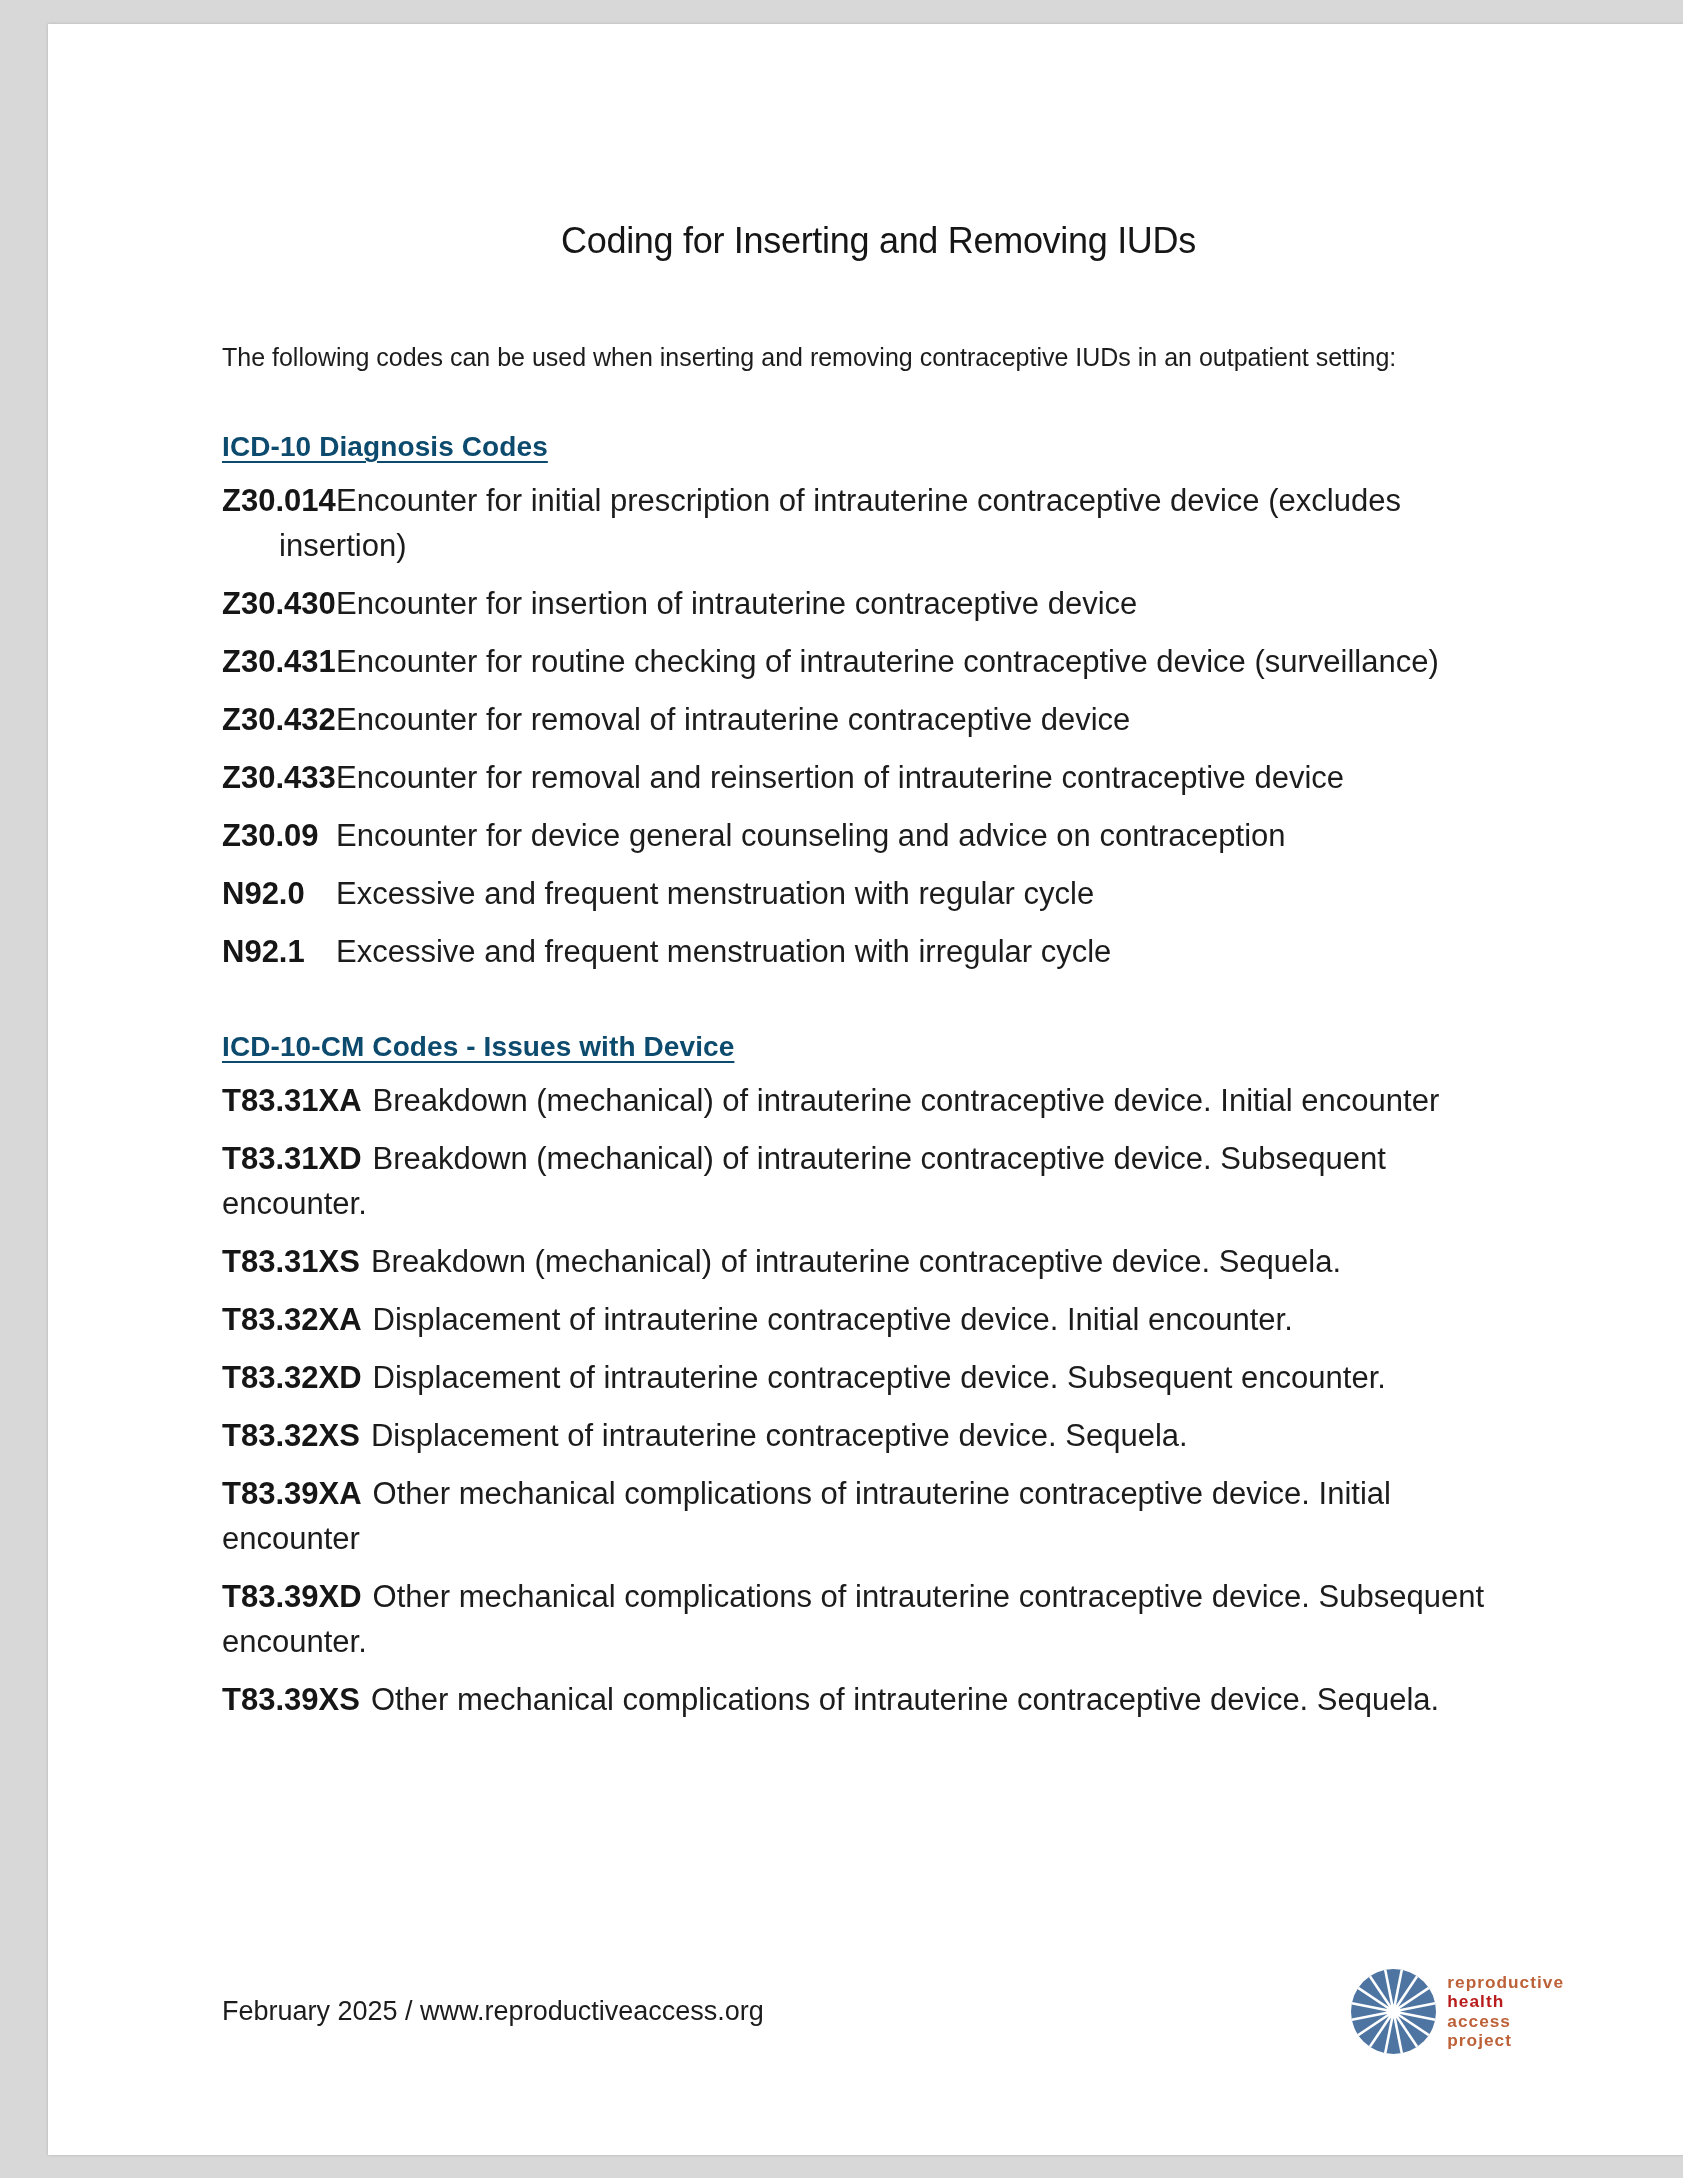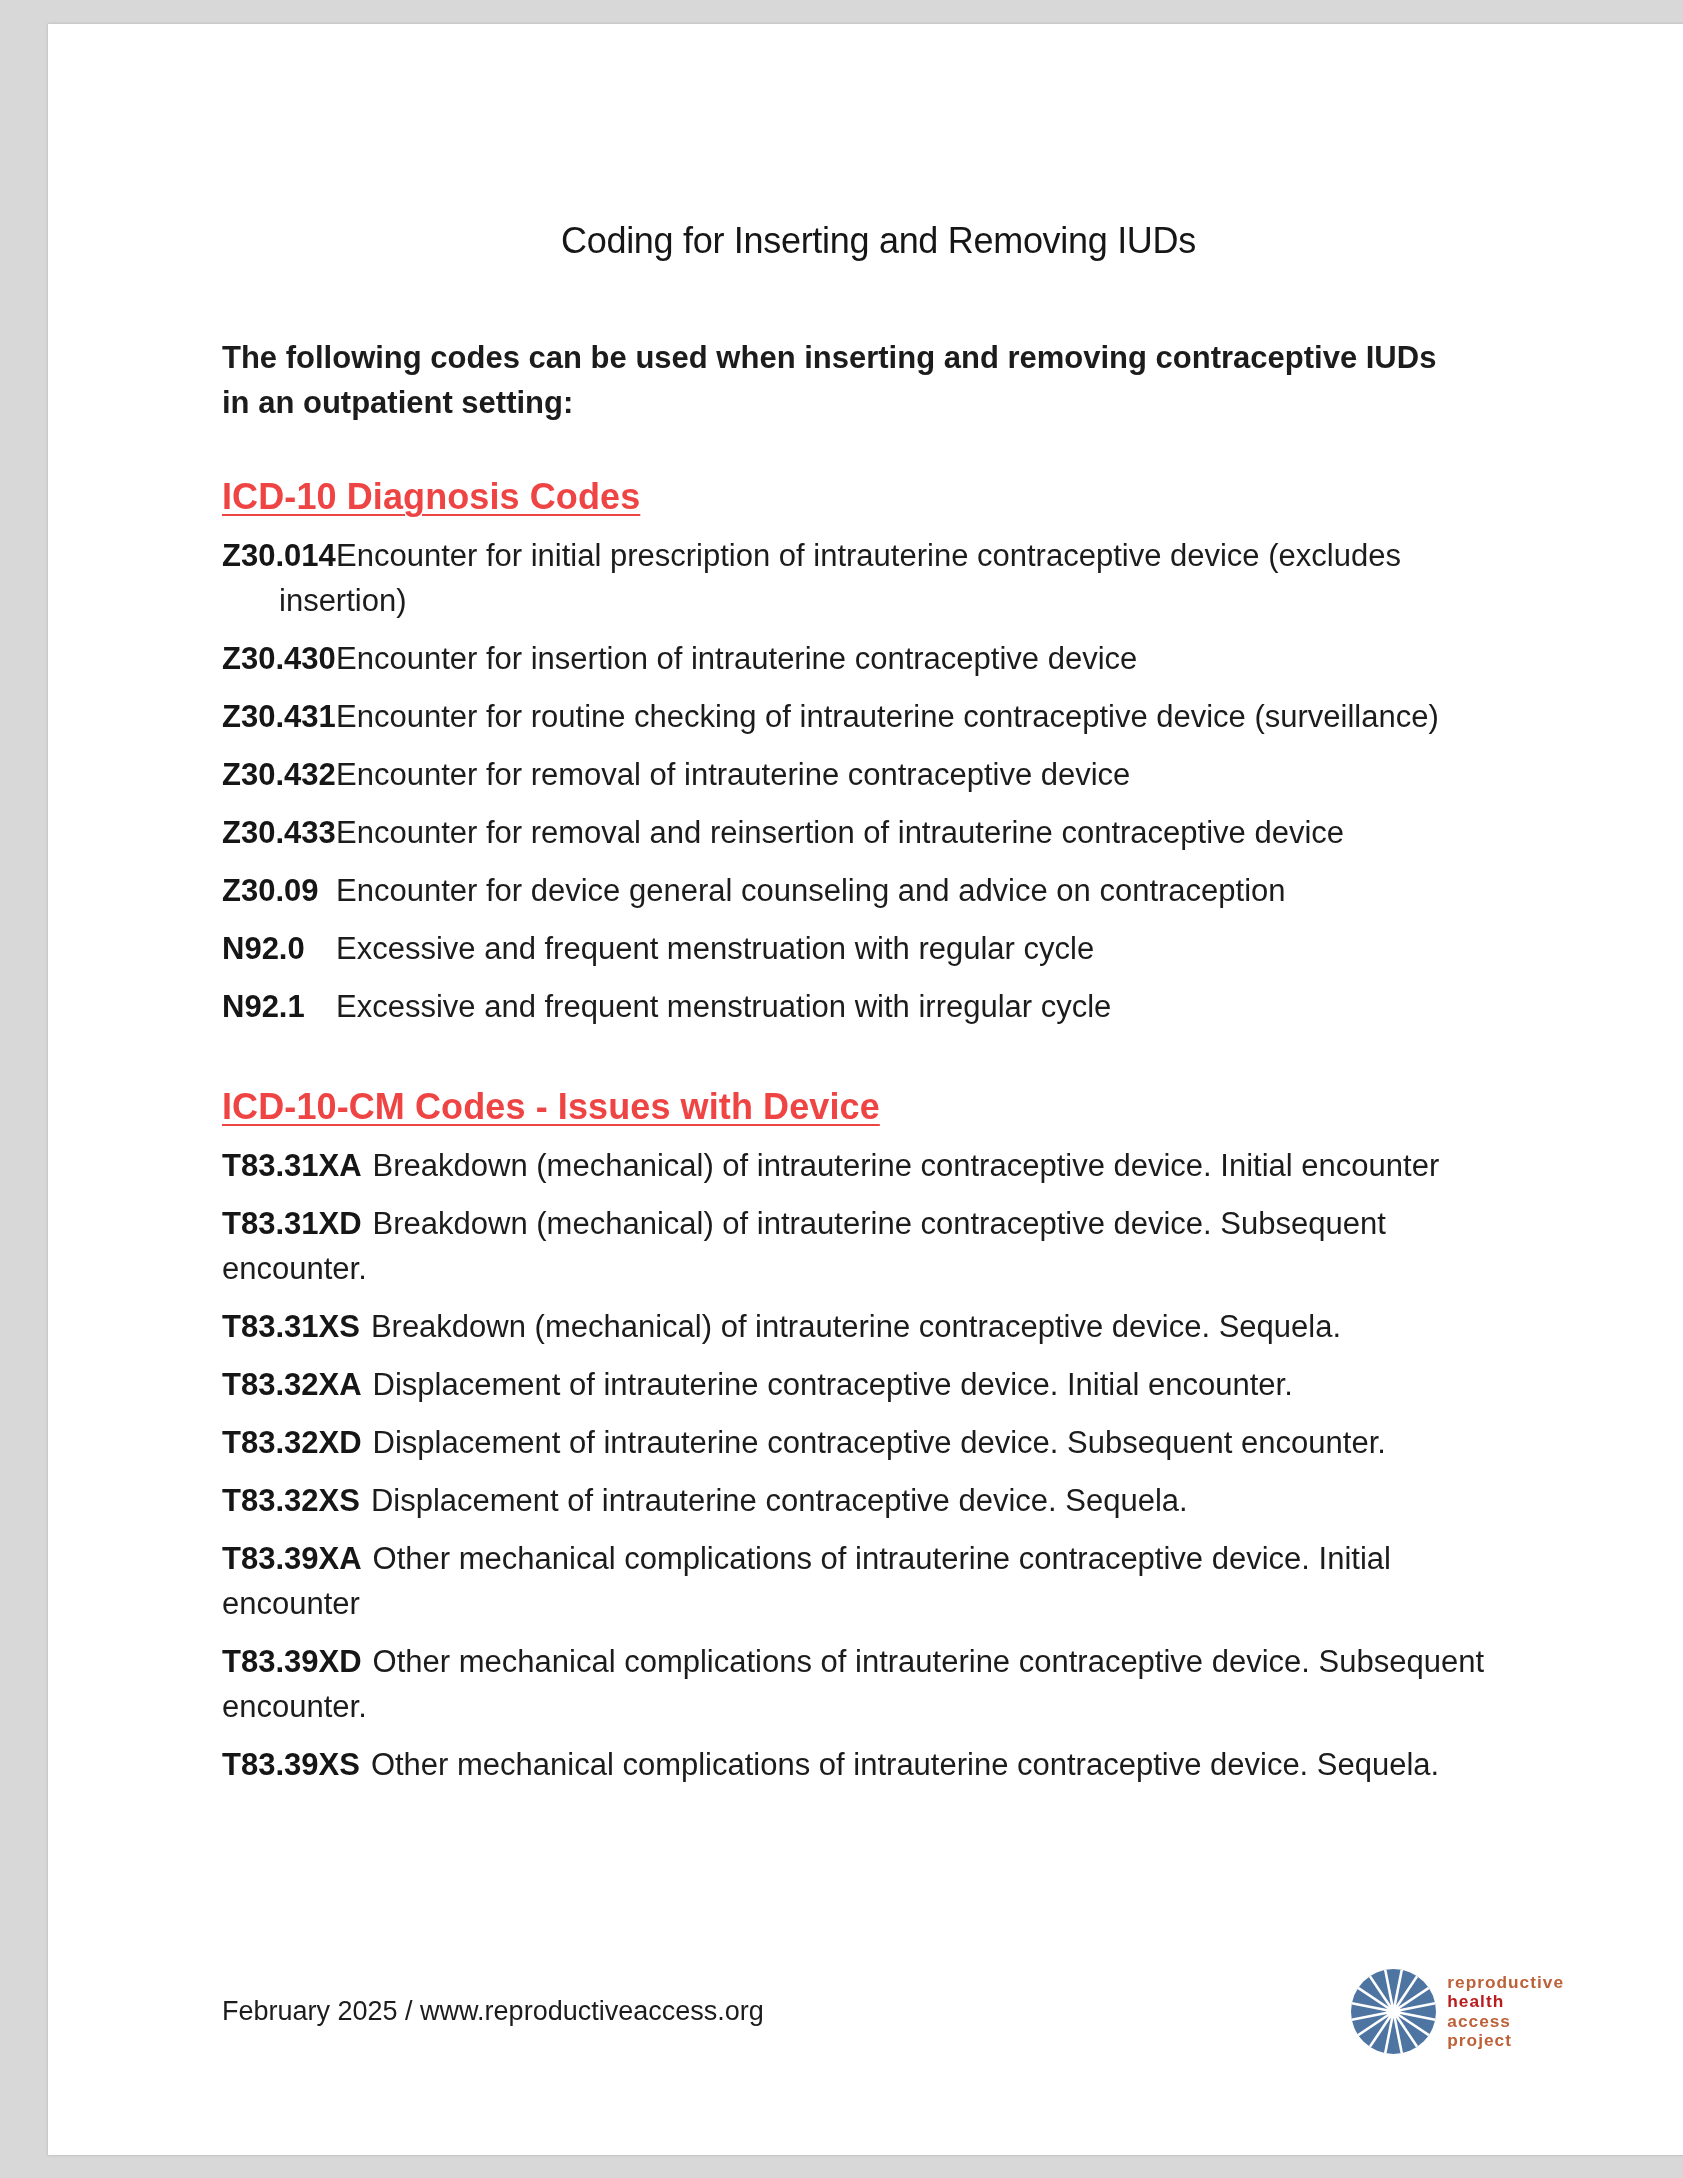--- a/index.html
+++ b/index.html
@@ -21,29 +21,29 @@
   }
   h1.doc-title {
     margin: 0; padding-top: 196px;
     text-align: center;
     font-size: 36px; font-weight: 400; letter-spacing: -0.3px;
     color: #161616;
   }
   p.intro {
     margin: 73px 0 0 0;
     max-width: 1247px;
-    font-size: 31px; line-height: 45px; font-weight: 700;
+    font-size: 25px; line-height: 45px; font-weight: 400;
   }
   .section-heading {
     margin: 51px 0 15px 0;
-    font-size: 36px; font-weight: 700; letter-spacing: 0.1px;
+    font-size: 28px; font-weight: 700; letter-spacing: 0.1px;
     text-decoration: underline;
     text-underline-offset: 5px;
     text-decoration-thickness: 2px;
-    color: #ef4444;
+    color: #0c4a6e;
   }
   .sec-1 .section-heading { margin-top: 57px; }
   .code-item {
     margin: 0 0 13px 0;
     max-width: 1287px;
     font-size: 31px; line-height: 45px;
   }
   .code { font-weight: 700; color: #161616; }
   .sec-0 .code { display: inline-block; min-width: 114px; }
   .sec-1 .code { margin-right: 11px; }

